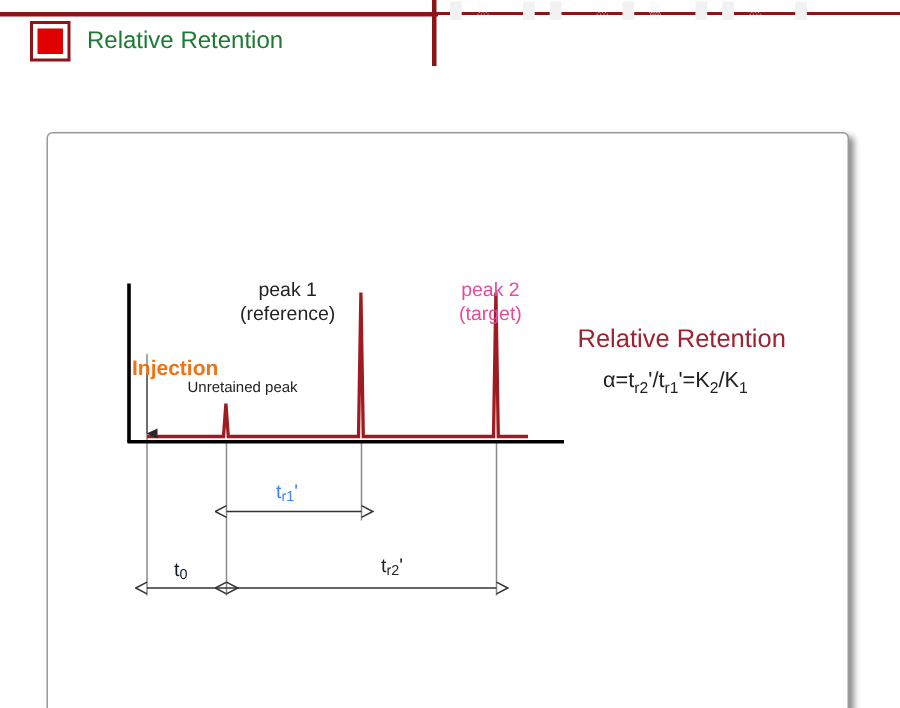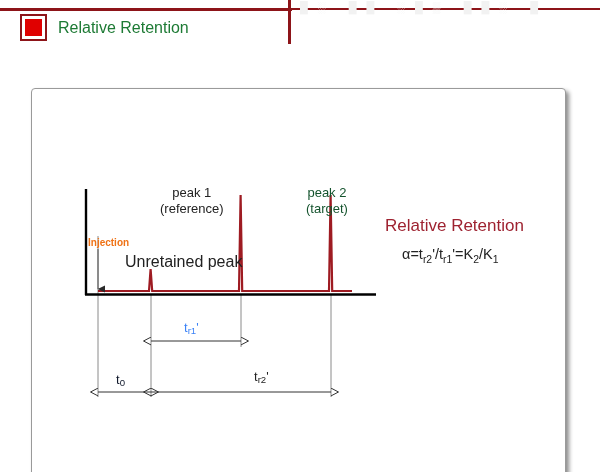--- a/index.html
+++ b/index.html
@@ -68,28 +68,28 @@
   #figure svg{display:block;}
 
   
   .fig-text{position:absolute;white-space:nowrap;}
 
   #label-peak1{
     left:128px;top:96px;font-size:13px;color:#222222;
     text-align:center;line-height:1.25;
   }
   #label-peak2{
-    left:274px;top:96px;font-size:13px;color:#14532d;
+    left:274px;top:96px;font-size:13px;color:#ec4899;
     text-align:center;line-height:1.25;
   }
   #label-injection{
-    left:56px;top:148px;font-size:10px;color:#ef7215;font-weight:bold;
+    left:56px;top:148px;font-size:14px;color:#ef7215;font-weight:bold;
   }
   #label-unretained{
-    left:93px;top:164px;font-size:16px;color:#222222;
+    left:93px;top:164px;font-size:10px;color:#222222;
   }
   #formula-title{
     left:353px;top:127px;font-size:17px;color:#9e2230;
   }
   #formula-body{
     left:370px;top:157px;font-size:14.5px;color:#222222;
   }
   #formula-body sub{font-size:.72em;}
 
   #label-t0{

